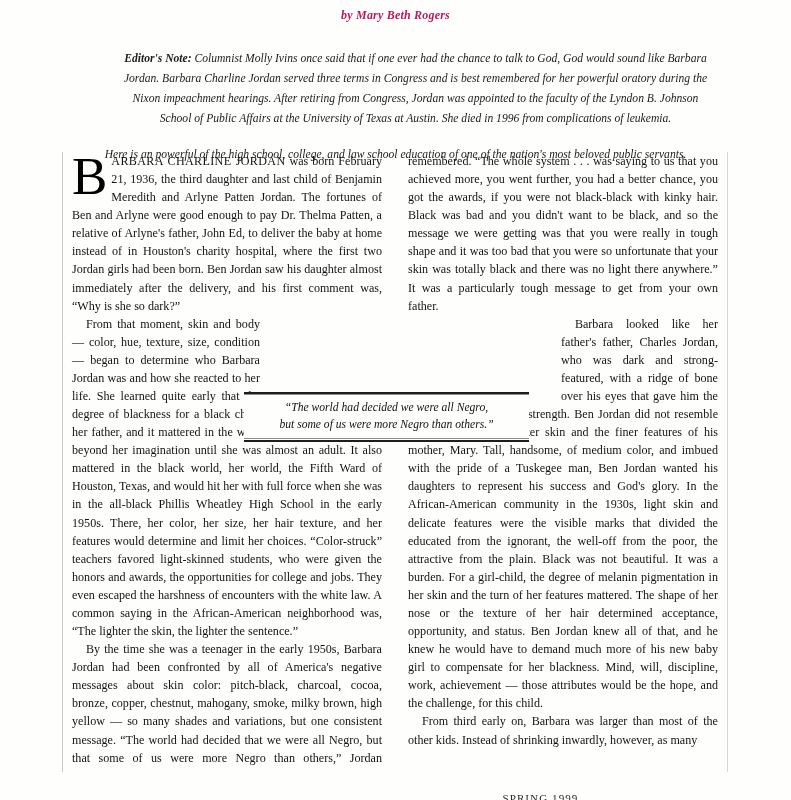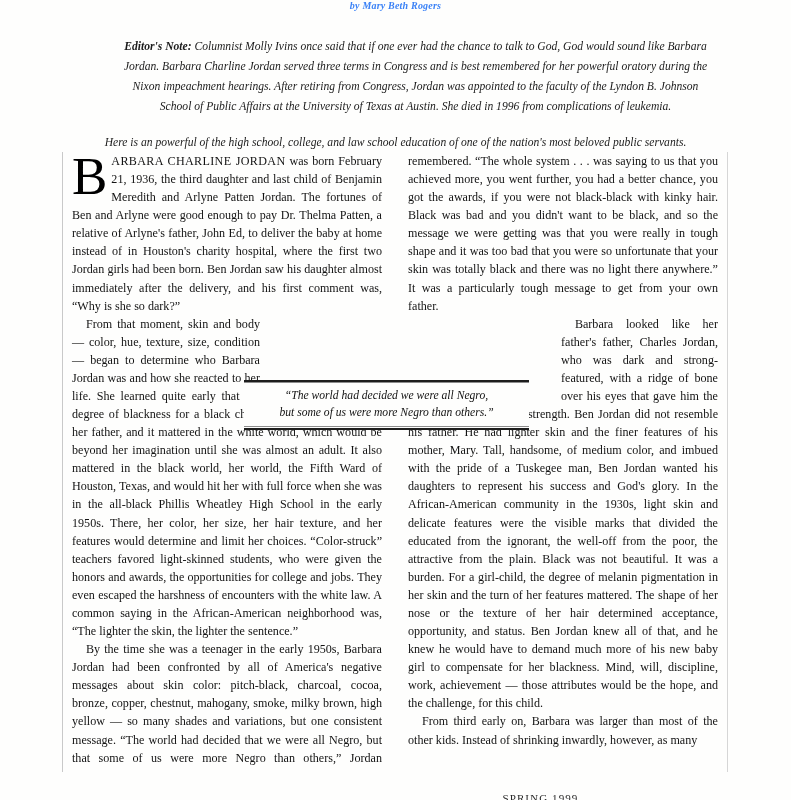--- a/index.html
+++ b/index.html
@@ -21,23 +21,24 @@
     width: 791px;
     height: 800px;
     background: #fefefd;
   }
 
   
   .byline {
     text-align: center;
     font-style: italic;
     font-weight: bold;
-    font-size: 10px;
+    font-size: 12px;
     letter-spacing: 0.2px;
-    color: #3b82f6;
+    padding-top: 8px;
+    color: #be185d;
   }
 
   .editors-note {
     margin: 26px 80px 0 120px;
     text-align: center;
     font-style: italic;
     font-size: 11.6px;
     line-height: 1.72;
     color: #1b1b1b;
   }
@@ -110,21 +111,21 @@
   .smallcaps-run {
     font-variant: small-caps;
     letter-spacing: 0.35px;
     margin-top: 36px;
   }
 
   
   .pullquote {
     position: absolute;
     left: 182px;
-    top: 228px;
+    top: 240px;
     width: 285px;
     padding: 7px 0 8px 0;
     text-align: center;
     font-style: italic;
     font-size: 11.6px;
     line-height: 1.5;
     color: #111;
     background: #fefefd;
     z-index: 5;
   }

